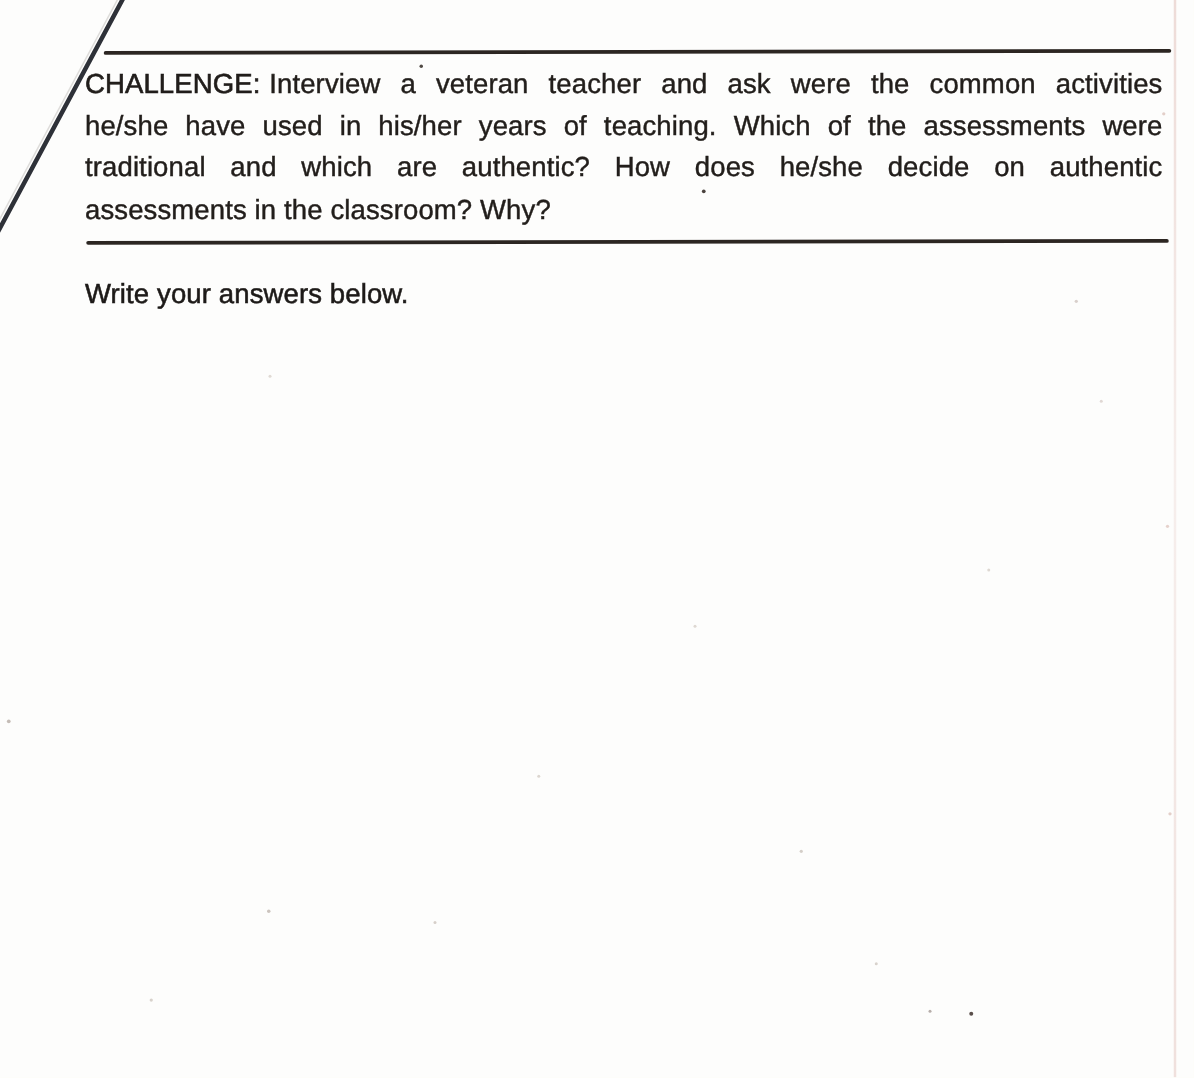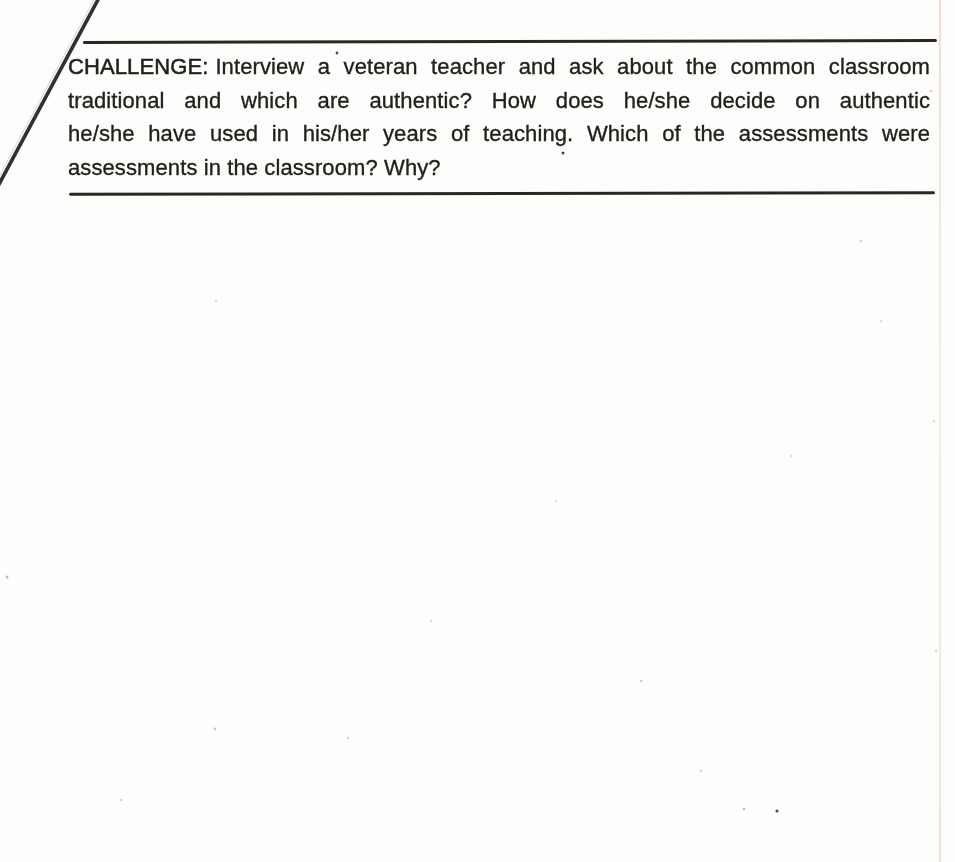--- a/index.html
+++ b/index.html
@@ -139,27 +139,28 @@
     <line x1="100" y1="-4" x2="-3" y2="188" stroke="#2e3138" stroke-width="3.6" stroke-linecap="round"></line>
     <line x1="96" y1="-4" x2="-7" y2="188" stroke="#b9b6b2" stroke-width="1.2" opacity="0.45"></line>
   </svg>
 
   <div class="right-edge"></div>
 
   <div class="rule top"></div>
 
   <div class="challenge">
     <div class="line">
-      <span class="label">CHALLENGE:</span><span>Interview a veteran teacher and ask about the common classroom</span>
+      <span class="label">CHALLENGE:</span><span>Interview a veteran teacher and ask were the common activities</span>
     </div>
+    <div class="line">he/she have used in his/her years of teaching. Which of the assessments were</div>
     <div class="line">traditional and which are authentic? How does he/she decide on authentic</div>
-    <div class="line">he/she have used in his/her years of teaching. Which of the assessments were</div>
     <div class="line last">assessments in the classroom? Why?</div>
   </div>
 
   <div class="rule bottom"></div>
 
+  <div class="instruction">Write your answers below.</div>
 
   <div class="answer-area"></div>
 
   <div class="speckles"></div>
 
 </div>
 
 </body></html>

